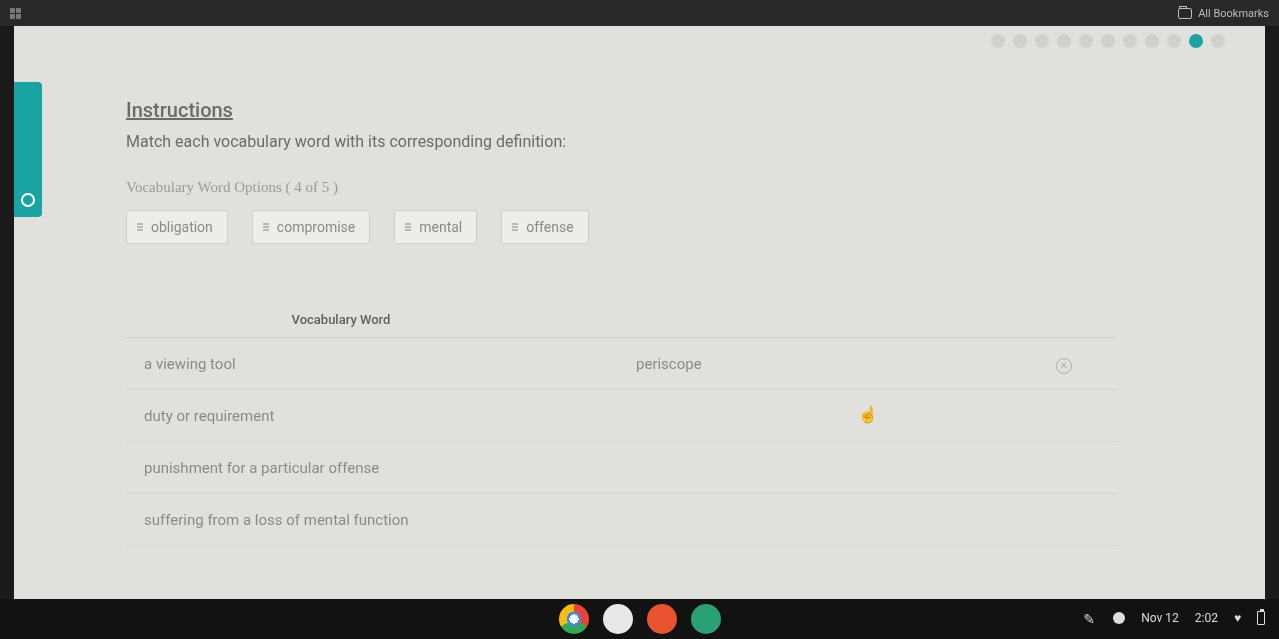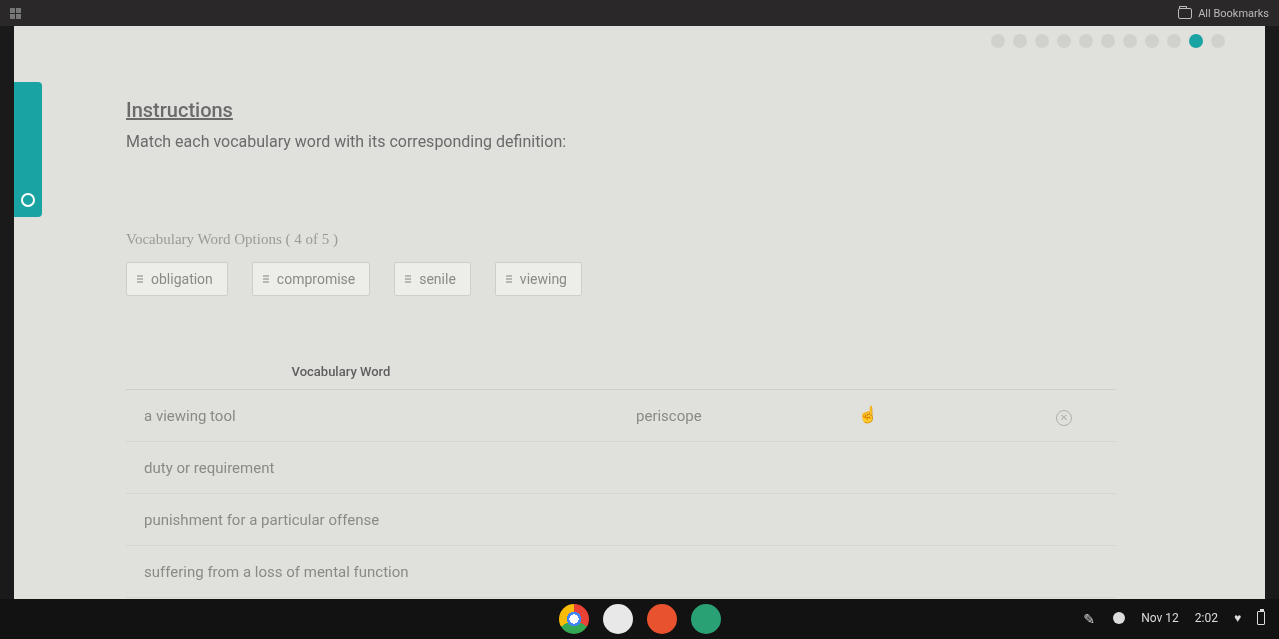--- a/index.html
+++ b/index.html
@@ -55,21 +55,21 @@
     }
     .content {
       position: absolute;
       left: 112px; right: 60px; top: 72px;
       color: #555;
     }
     .instructions-h {
       font-size: 20px; color: #6b6b6b; margin-bottom: 10px; font-weight: 500; text-decoration: underline;
     }
     .instructions-t {
-      font-size: 16px; color: #6b6b6b; margin-bottom: 80px;
+      font-size: 16px; color: #6b6b6b; margin-bottom: 28px;
     }
     .options-h {
       font-size: 15px; color: #9a9a96; margin-bottom: 14px; font-family: Liberation Serif, serif;
     }
     .options-row { display: flex; gap: 24px; margin-bottom: 58px; }
     .chip {
       border: 1px solid #cfcfca; background: #ededea;
       padding: 8px 14px 8px 10px;
       color: #8a8a86; font-size: 14px;
       display: flex; align-items: center; gap: 8px;
@@ -180,29 +180,29 @@
             <i></i>
           </span>
         <span>compromise</span>
       </div>
       <div class="chip">
         <span class="grip">
             <i></i>
             <i></i>
             <i></i>
           </span>
-        <span>senile</span>
-      </div>
-      <div class="chip">
-        <span class="grip">
-            <i></i>
-            <i></i>
-            <i></i>
-          </span>
-        <span>viewing</span>
+        <span>mental</span>
+      </div>
+      <div class="chip">
+        <span class="grip">
+            <i></i>
+            <i></i>
+            <i></i>
+          </span>
+        <span>offense</span>
       </div>
     </div>
 
     <div class="table">
       <div class="thead">
         <div class="col-word">Vocabulary Word</div>
         <div class="col-act"></div>
       </div>
 
       <div class="trow">

